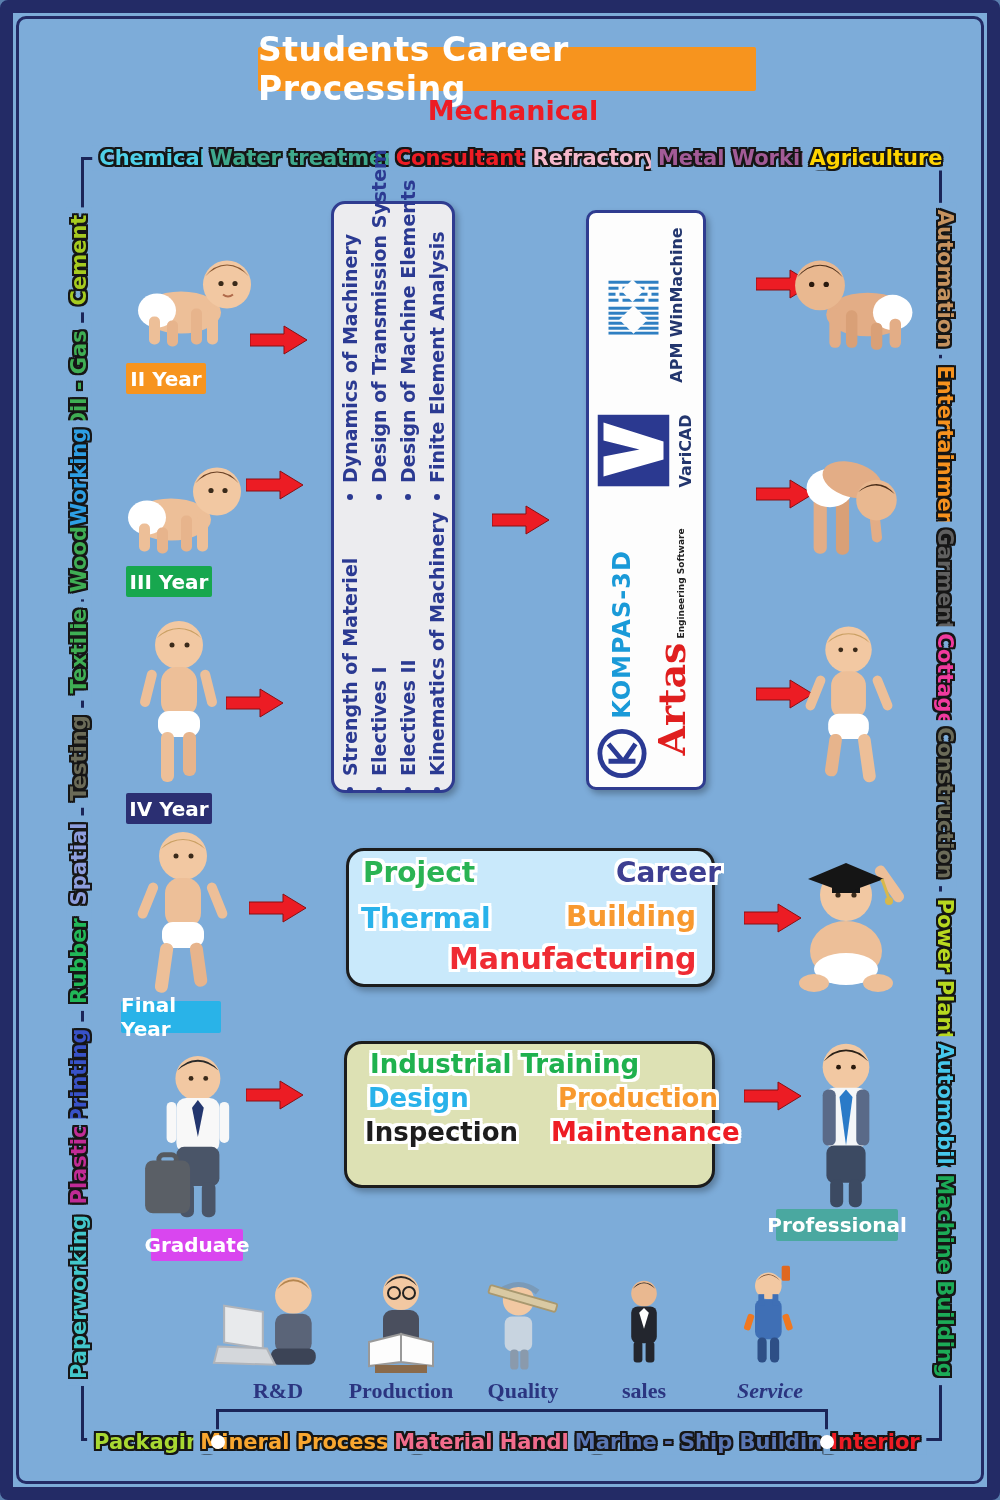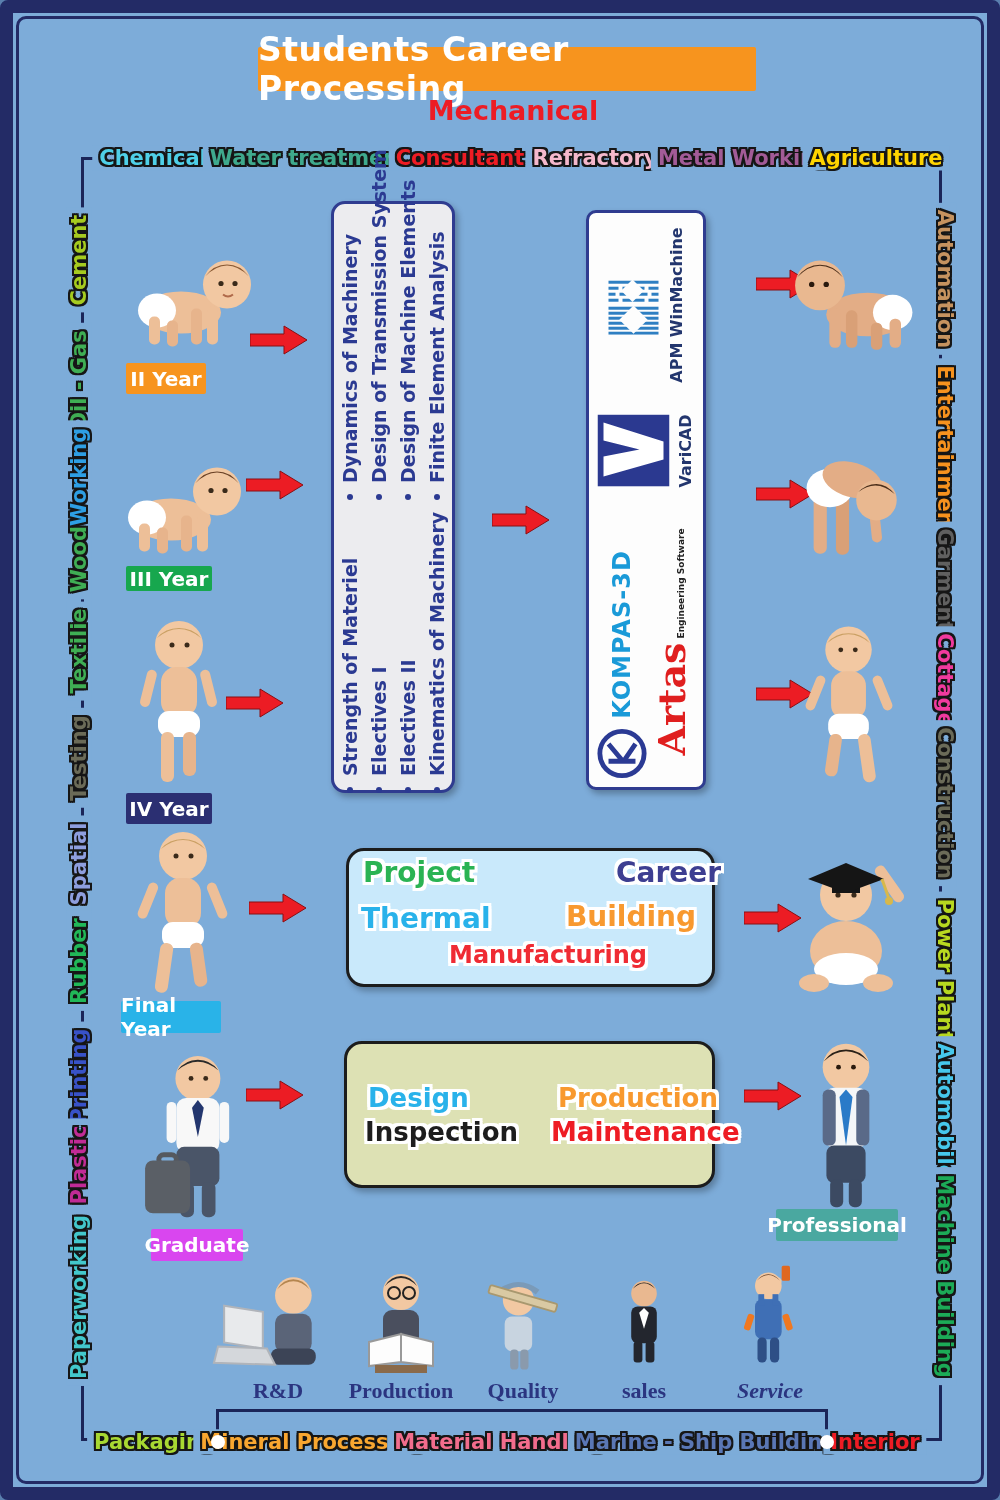--- a/index.html
+++ b/index.html
@@ -145,21 +145,21 @@
     <ellipse cx="34" cy="64" rx="19" ry="17" fill="#ffffff"></ellipse>
     <rect x="26" y="70" width="11" height="28" rx="5" fill="#edbf98"></rect>
     <rect x="44" y="74" width="11" height="26" rx="5" fill="#e7b48c"></rect>
     <rect x="84" y="60" width="11" height="38" rx="5" fill="#edbf98"></rect>
     <rect x="68" y="62" width="11" height="36" rx="5" fill="#e7b48c"></rect>
     <circle cx="104" cy="38" r="24" fill="#f2c8a2"></circle>
     <path d="M82 30 Q104 8 126 30 Q117 18 104 18 Q91 18 82 30Z" fill="#6b4226"></path>
     <circle cx="98" cy="37" r="2.6" fill="#3a2a1a"></circle>
       <circle cx="112" cy="37" r="2.6" fill="#3a2a1a"></circle>
   </svg>
-  <div class="stage" style="left: 113px; top: 553px; width: 86px; height: 25px; background-color: rgb(23, 167, 78);">III Year</div>
+  <div class="stage" style="left: 113px; top: 553px; width: 86px; height: 31px; background-color: rgb(23, 167, 78);">III Year</div>
 
   <svg class="fig" style="left:118px;top:602px" width="95" height="176" viewBox="0 0 95 170">
     <circle cx="48" cy="27" r="24" fill="#f2c8a2"></circle>
     <path d="M26 20 Q48 2 70 20 Q62 10 48 10 Q34 10 26 20Z" fill="#caa064"></path>
     <circle cx="41" cy="27" r="2.5" fill="#3a2a1a"></circle>
       <circle cx="56" cy="27" r="2.5" fill="#3a2a1a"></circle>
     <rect x="30" y="49" width="36" height="50" rx="15" fill="#edbf98"></rect>
     <rect x="17" y="52" width="10" height="38" rx="5" fill="#edbf98" transform="rotate(14 22 52)"></rect>
     <rect x="68" y="52" width="10" height="38" rx="5" fill="#edbf98" transform="rotate(-14 73 52)"></rect>
     <rect x="27" y="93" width="42" height="26" rx="11" fill="#fff"></rect>
@@ -384,23 +384,24 @@
     <rect x="38" y="148" width="14" height="30" rx="6" fill="#3c4a62"></rect>
     <rect x="58" y="148" width="14" height="30" rx="6" fill="#3c4a62"></rect>
   </svg>
   <div class="stage" style="left: 763px; top: 1196px; width: 122px; height: 32px; background-color: rgb(74, 168, 160);">Professional</div>
 
   <div class="panel projbox" style="left:333px;top:835px;width:369px;height:139px"></div>
   <div class="bubble" style="left: 350px; top: 843px; color: rgb(42, 179, 83);">Project</div>
   <div class="bubble" style="left: 603px; top: 843px; color: rgb(61, 62, 145);">Career</div>
   <div class="bubble" style="left: 348px; top: 889px; color: rgb(41, 178, 234);">Thermal</div>
   <div class="bubble" style="left: 553px; top: 887px; color: rgb(248, 153, 47);">Building</div>
-  <div class="bubble" style="left: 436px; top: 928px; font-size: 24px; color: rgb(239, 43, 51);">Manufacturing</div>
+  <div class="bubble" style="left: 436px; top: 928px; font-size: 30px; color: rgb(239, 43, 51);">Manufacturing</div>
 
   <div class="panel trainbox" style="left:331px;top:1028px;width:371px;height:147px"></div>
+  <div class="bubble" style="left: 357px; top: 1036px; font-size: 26px; color: rgb(31, 177, 78);">Industrial Training</div>
   <div class="bubble" style="left: 355px; top: 1070px; font-size: 26px; color: rgb(41, 178, 234);">Design</div>
   <div class="bubble" style="left: 545px; top: 1070px; font-size: 26px; color: rgb(248, 153, 47);">Production</div>
   <div class="bubble" style="left: 352px; top: 1104px; font-size: 26px; color: rgb(29, 29, 29);">Inspection</div>
   <div class="bubble" style="left: 538px; top: 1104px; font-size: 26px; color: rgb(238, 28, 36);">Maintenance</div>
 
   <svg class="fig" style="left:195px;top:1252px" width="130" height="112" viewBox="0 0 120 110">
     <circle cx="80" cy="30" r="18" fill="#f2c8a2"></circle>
     <path d="M64 24 Q80 8 96 24 Q90 14 80 14 Q70 14 64 24Z" fill="#b5864f"></path>
     <rect x="62" y="48" width="36" height="38" rx="9" fill="#5a6478"></rect>
     <rect x="58" y="82" width="44" height="16" rx="7" fill="#3c4456"></rect>

